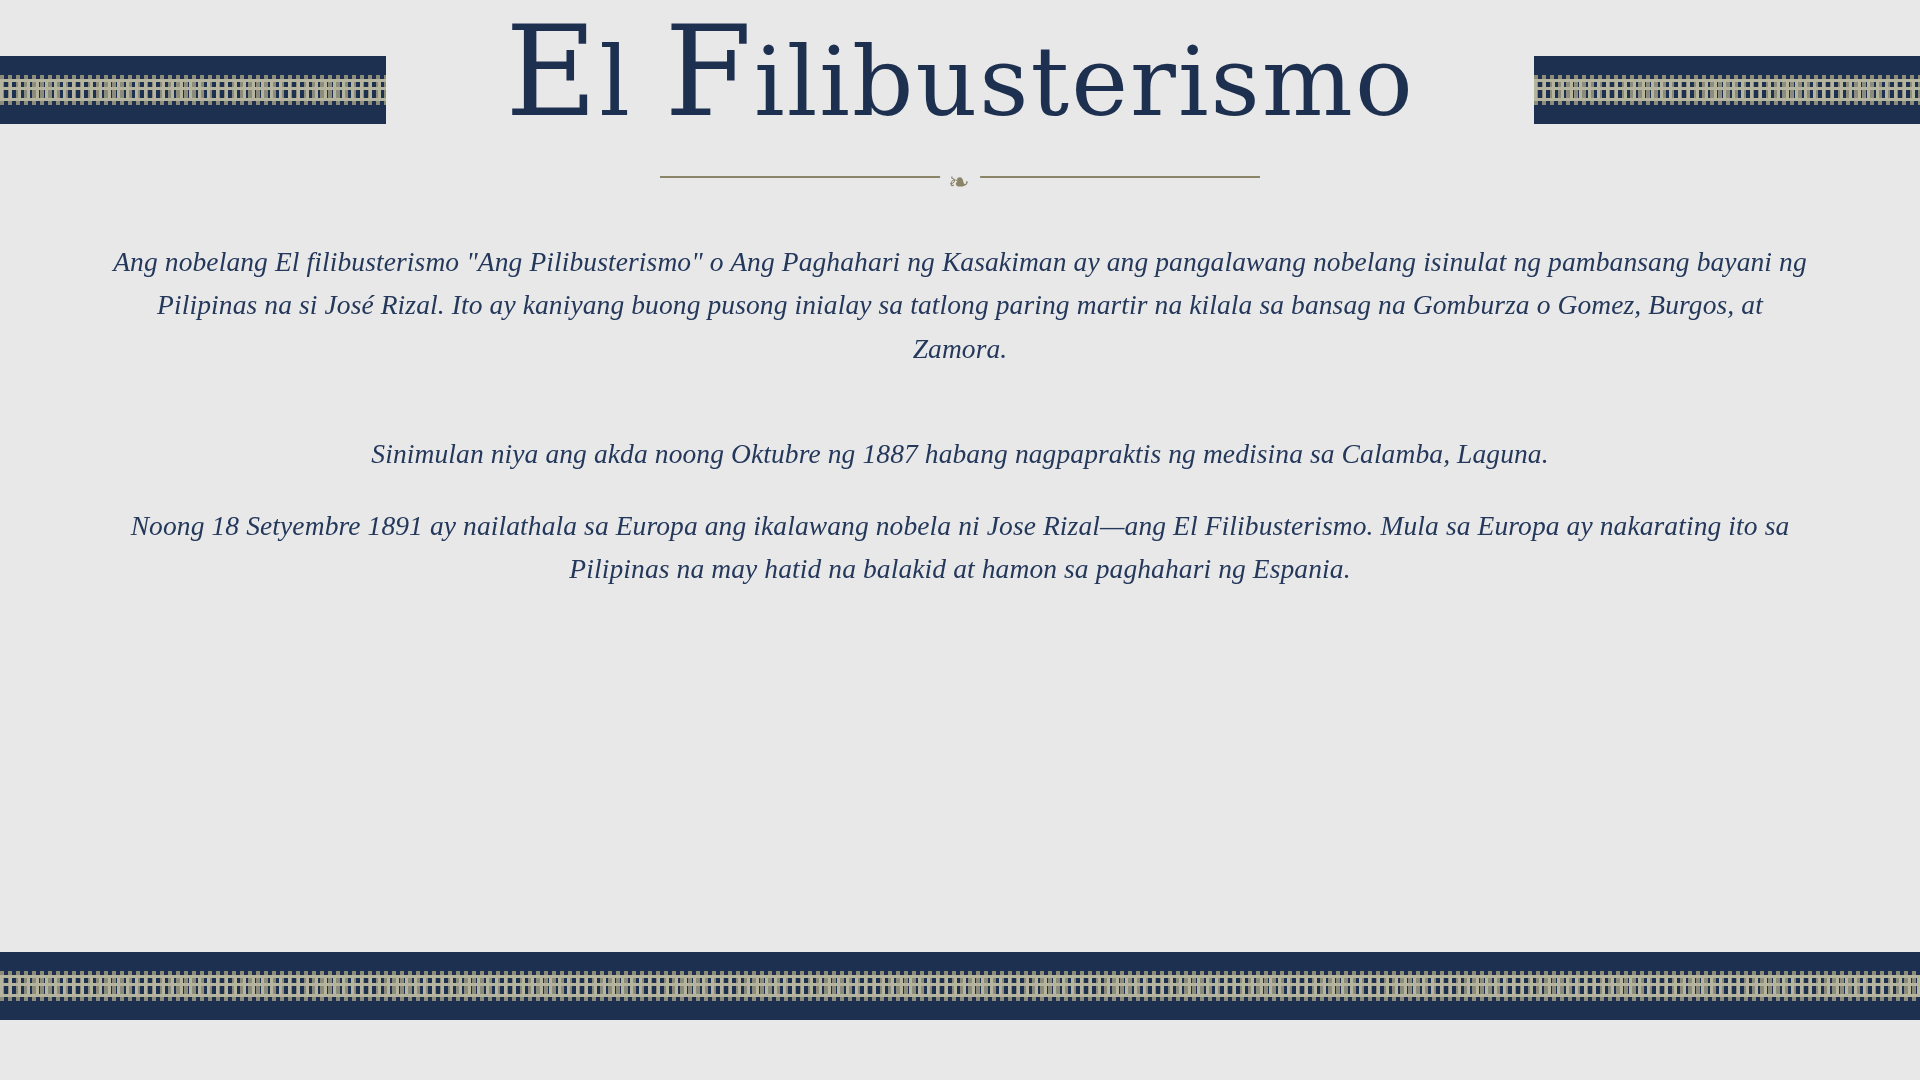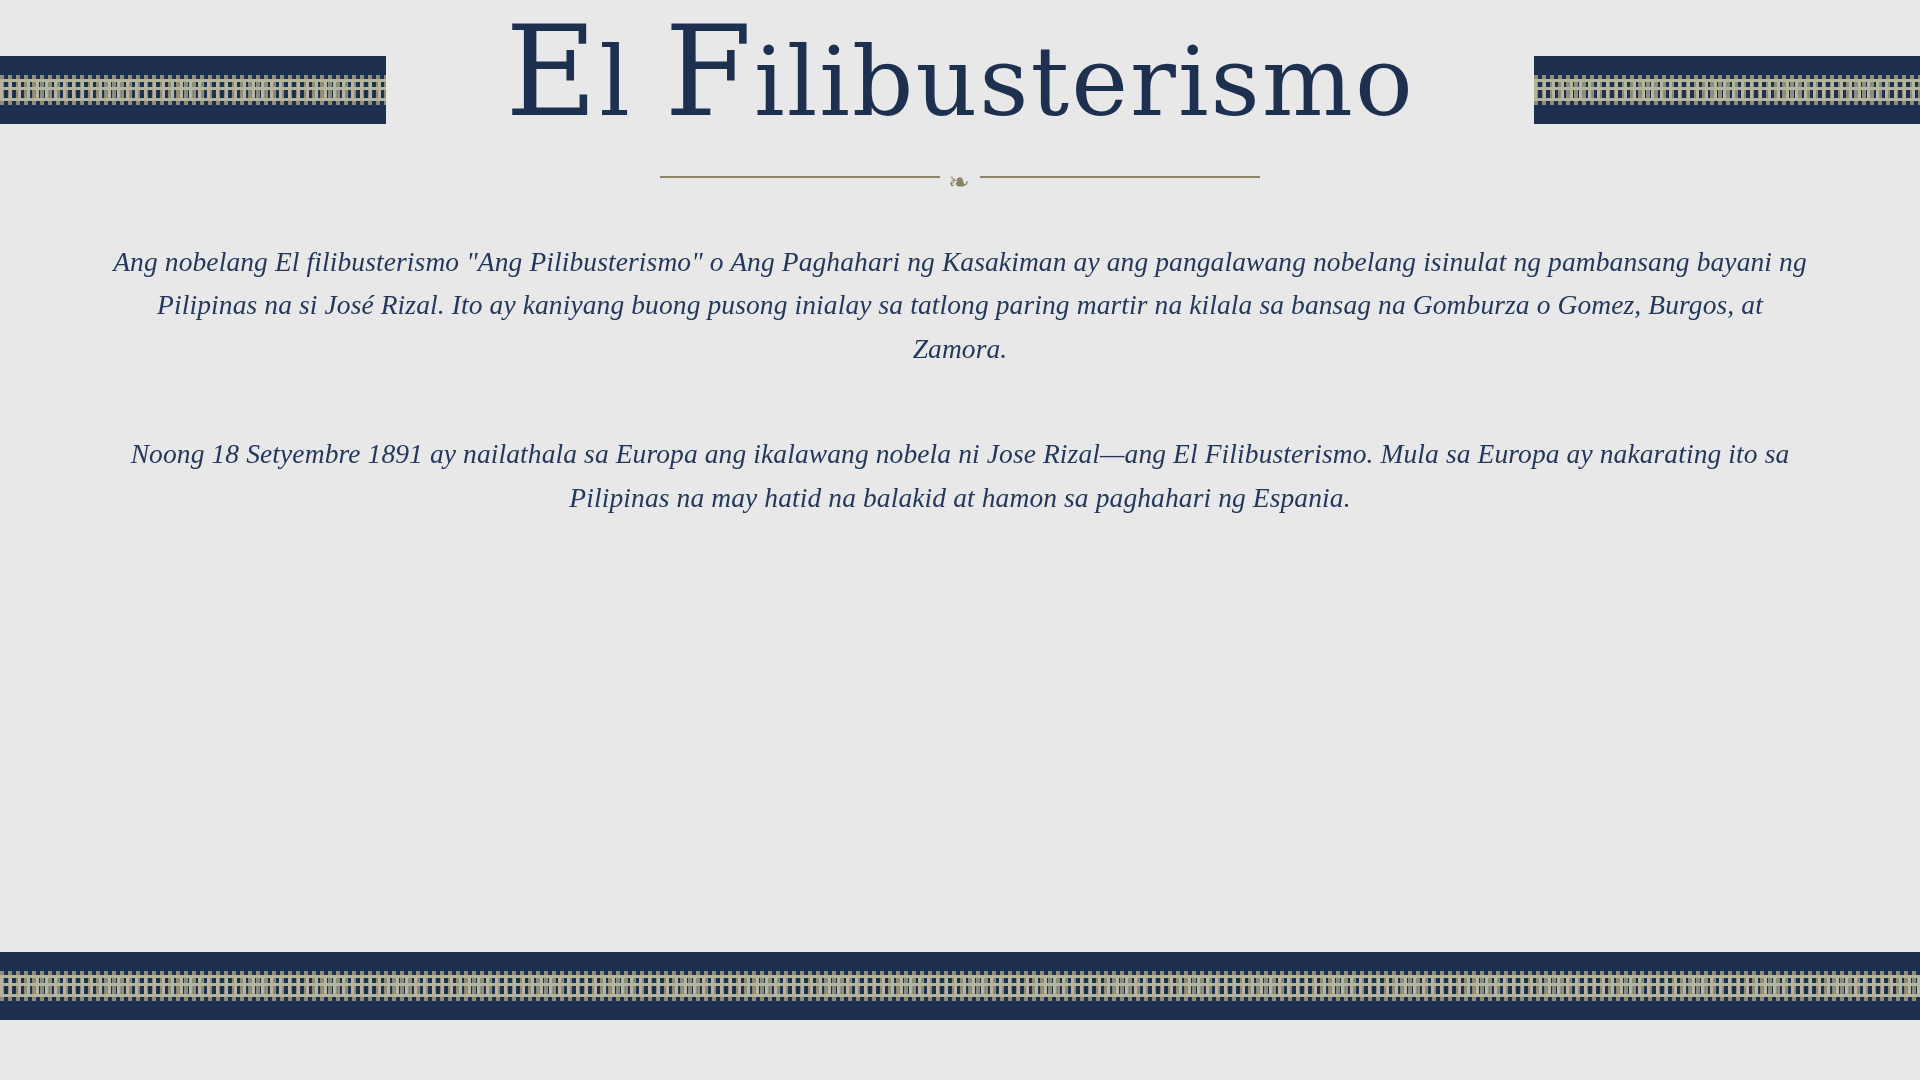--- a/index.html
+++ b/index.html
@@ -193,20 +193,21 @@
     <span class="cap">E</span><span>l </span><span class="cap">F</span><span>ilibusterismo</span>
   </h1>
   <div id="title-rule">
     <div class="rule-line"></div>
     <div class="rule-flourish">❧</div>
   </div>
 </div>
 
 <div id="body-copy">
   <p class="gap-large">Ang nobelang El filibusterismo  "Ang Pilibusterismo" o Ang Paghahari ng Kasakiman ay ang pangalawang nobelang isinulat ng pambansang bayani ng Pilipinas na si José Rizal. Ito ay  kaniyang buong pusong inialay sa tatlong paring martir na kilala sa bansag na Gomburza o Gomez, Burgos, at Zamora.</p>
+  <p class="tight">Sinimulan niya ang akda noong Oktubre ng 1887 habang nagpapraktis ng medisina sa Calamba, Laguna.</p>
   <p>Noong 18 Setyembre 1891 ay nailathala sa Europa ang ikalawang nobela ni Jose Rizal—ang El Filibusterismo. Mula sa Europa ay nakarating ito sa Pilipinas na may hatid na balakid at hamon sa paghahari ng Espania.</p>
 </div>
 
 <div class="greek-band" id="band-bottom">
   <div class="band-edge-top"></div>
   <div class="key-row">
     <div class="key-inner"></div>
   </div>
   <div class="band-edge-bottom"></div>
 </div>

